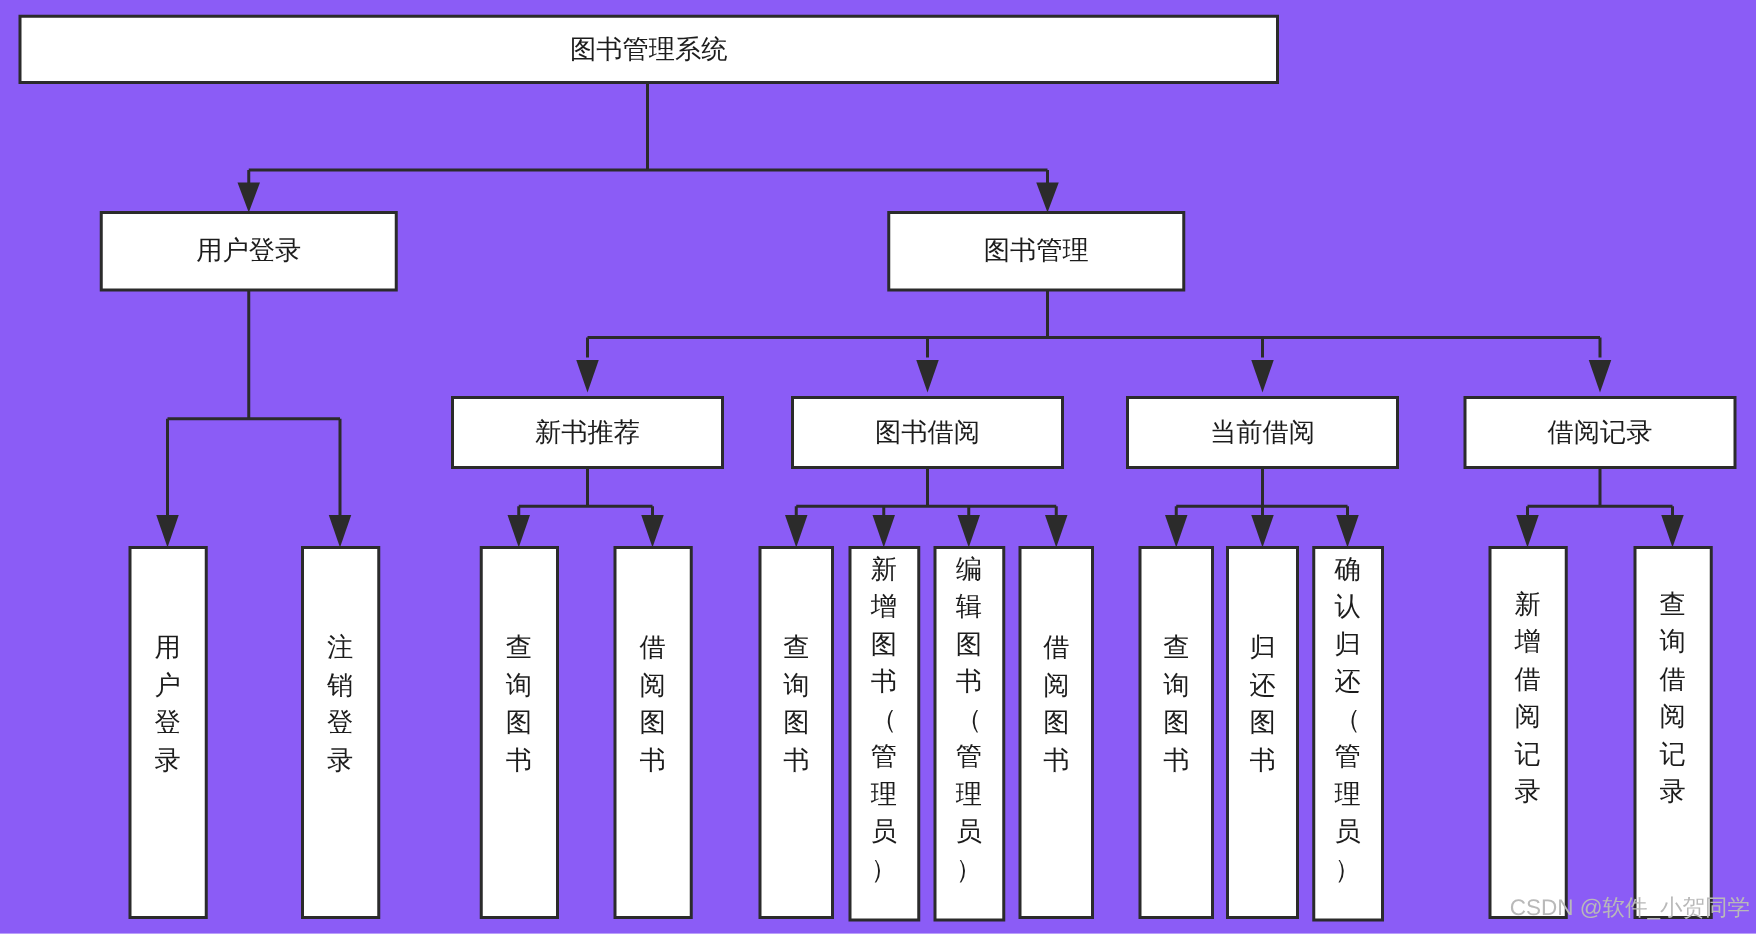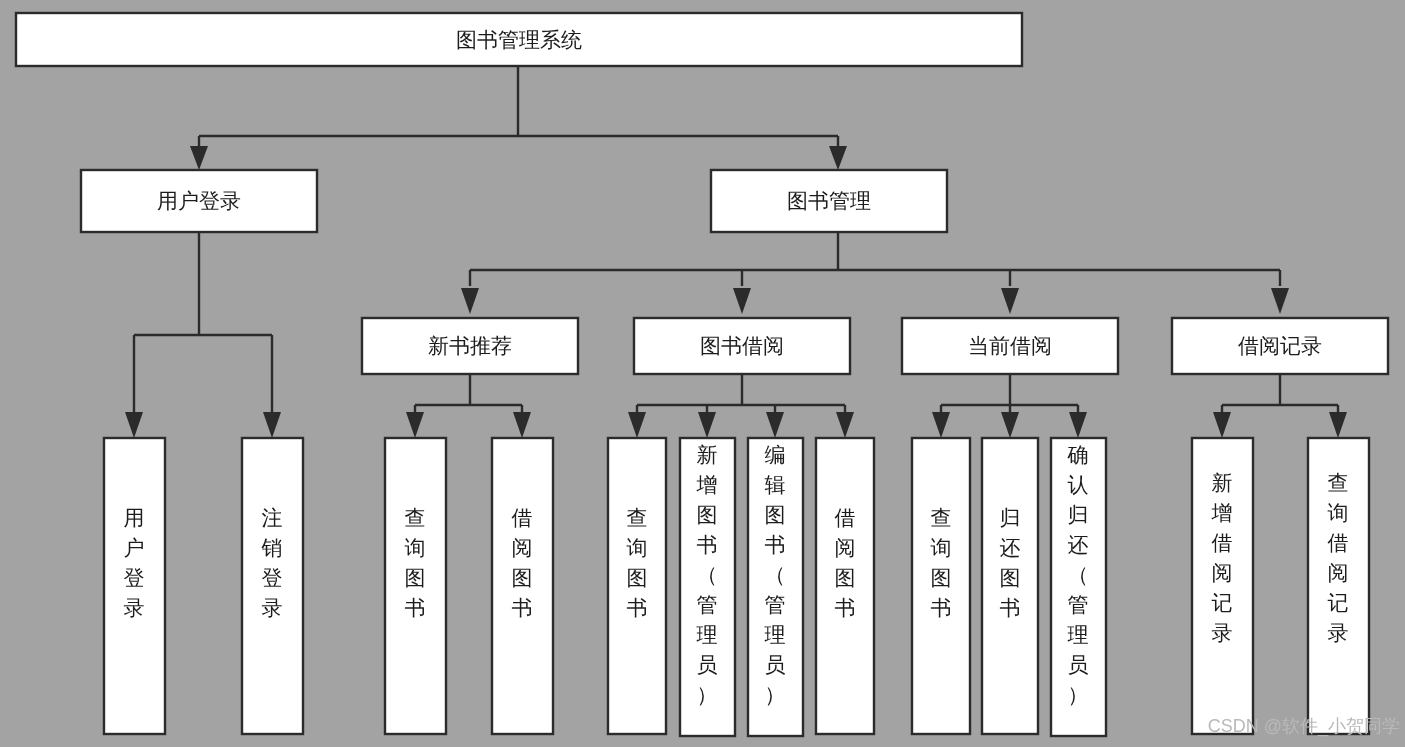--- a/index.html
+++ b/index.html
@@ -10,21 +10,21 @@
   body {
     width: 1405px;
     height: 747px;
     font-family: "Liberation Sans", "DejaVu Sans", sans-serif;
     overflow: hidden;
   }
   #diagram-root {
     position: relative;
     width: 1405px;
     height: 747px;
-    background: #a3a3a3;
+    background: #8b5cf6;
   }
   svg.diagram-canvas {
     position: absolute;
     top: 0;
     left: 0;
     width: 1405px;
     height: 747px;
     display: block;
   }
   .node-box {

